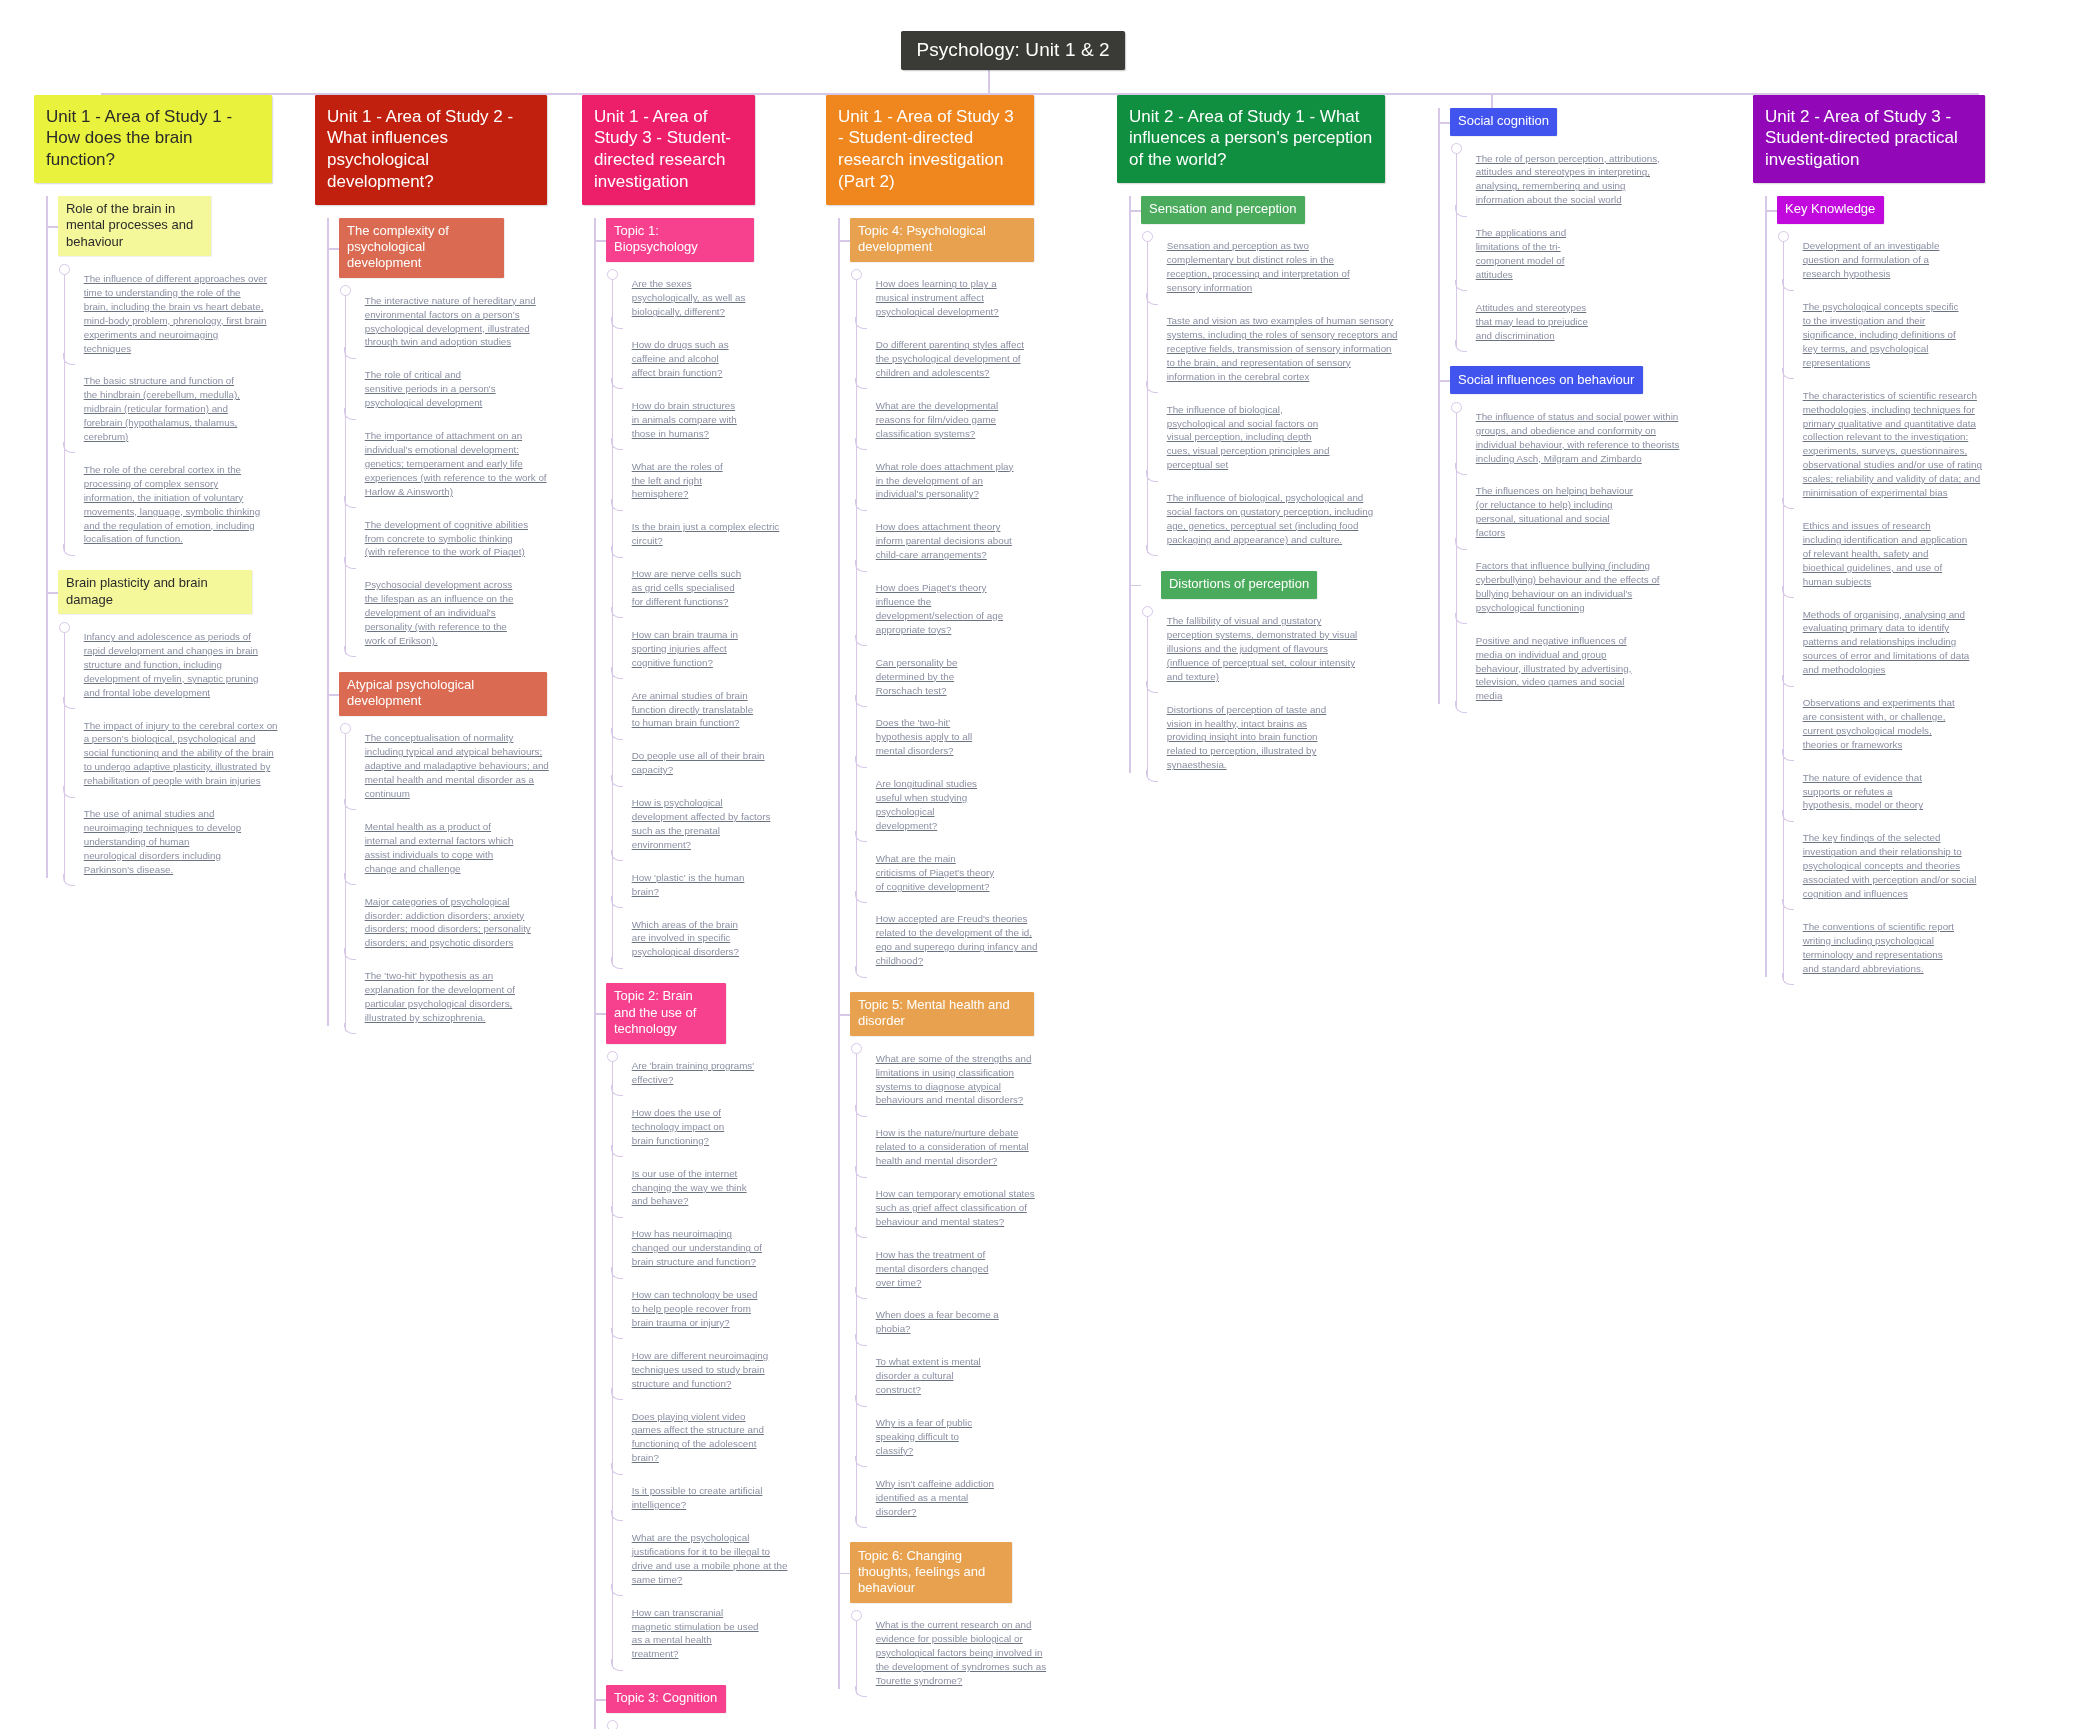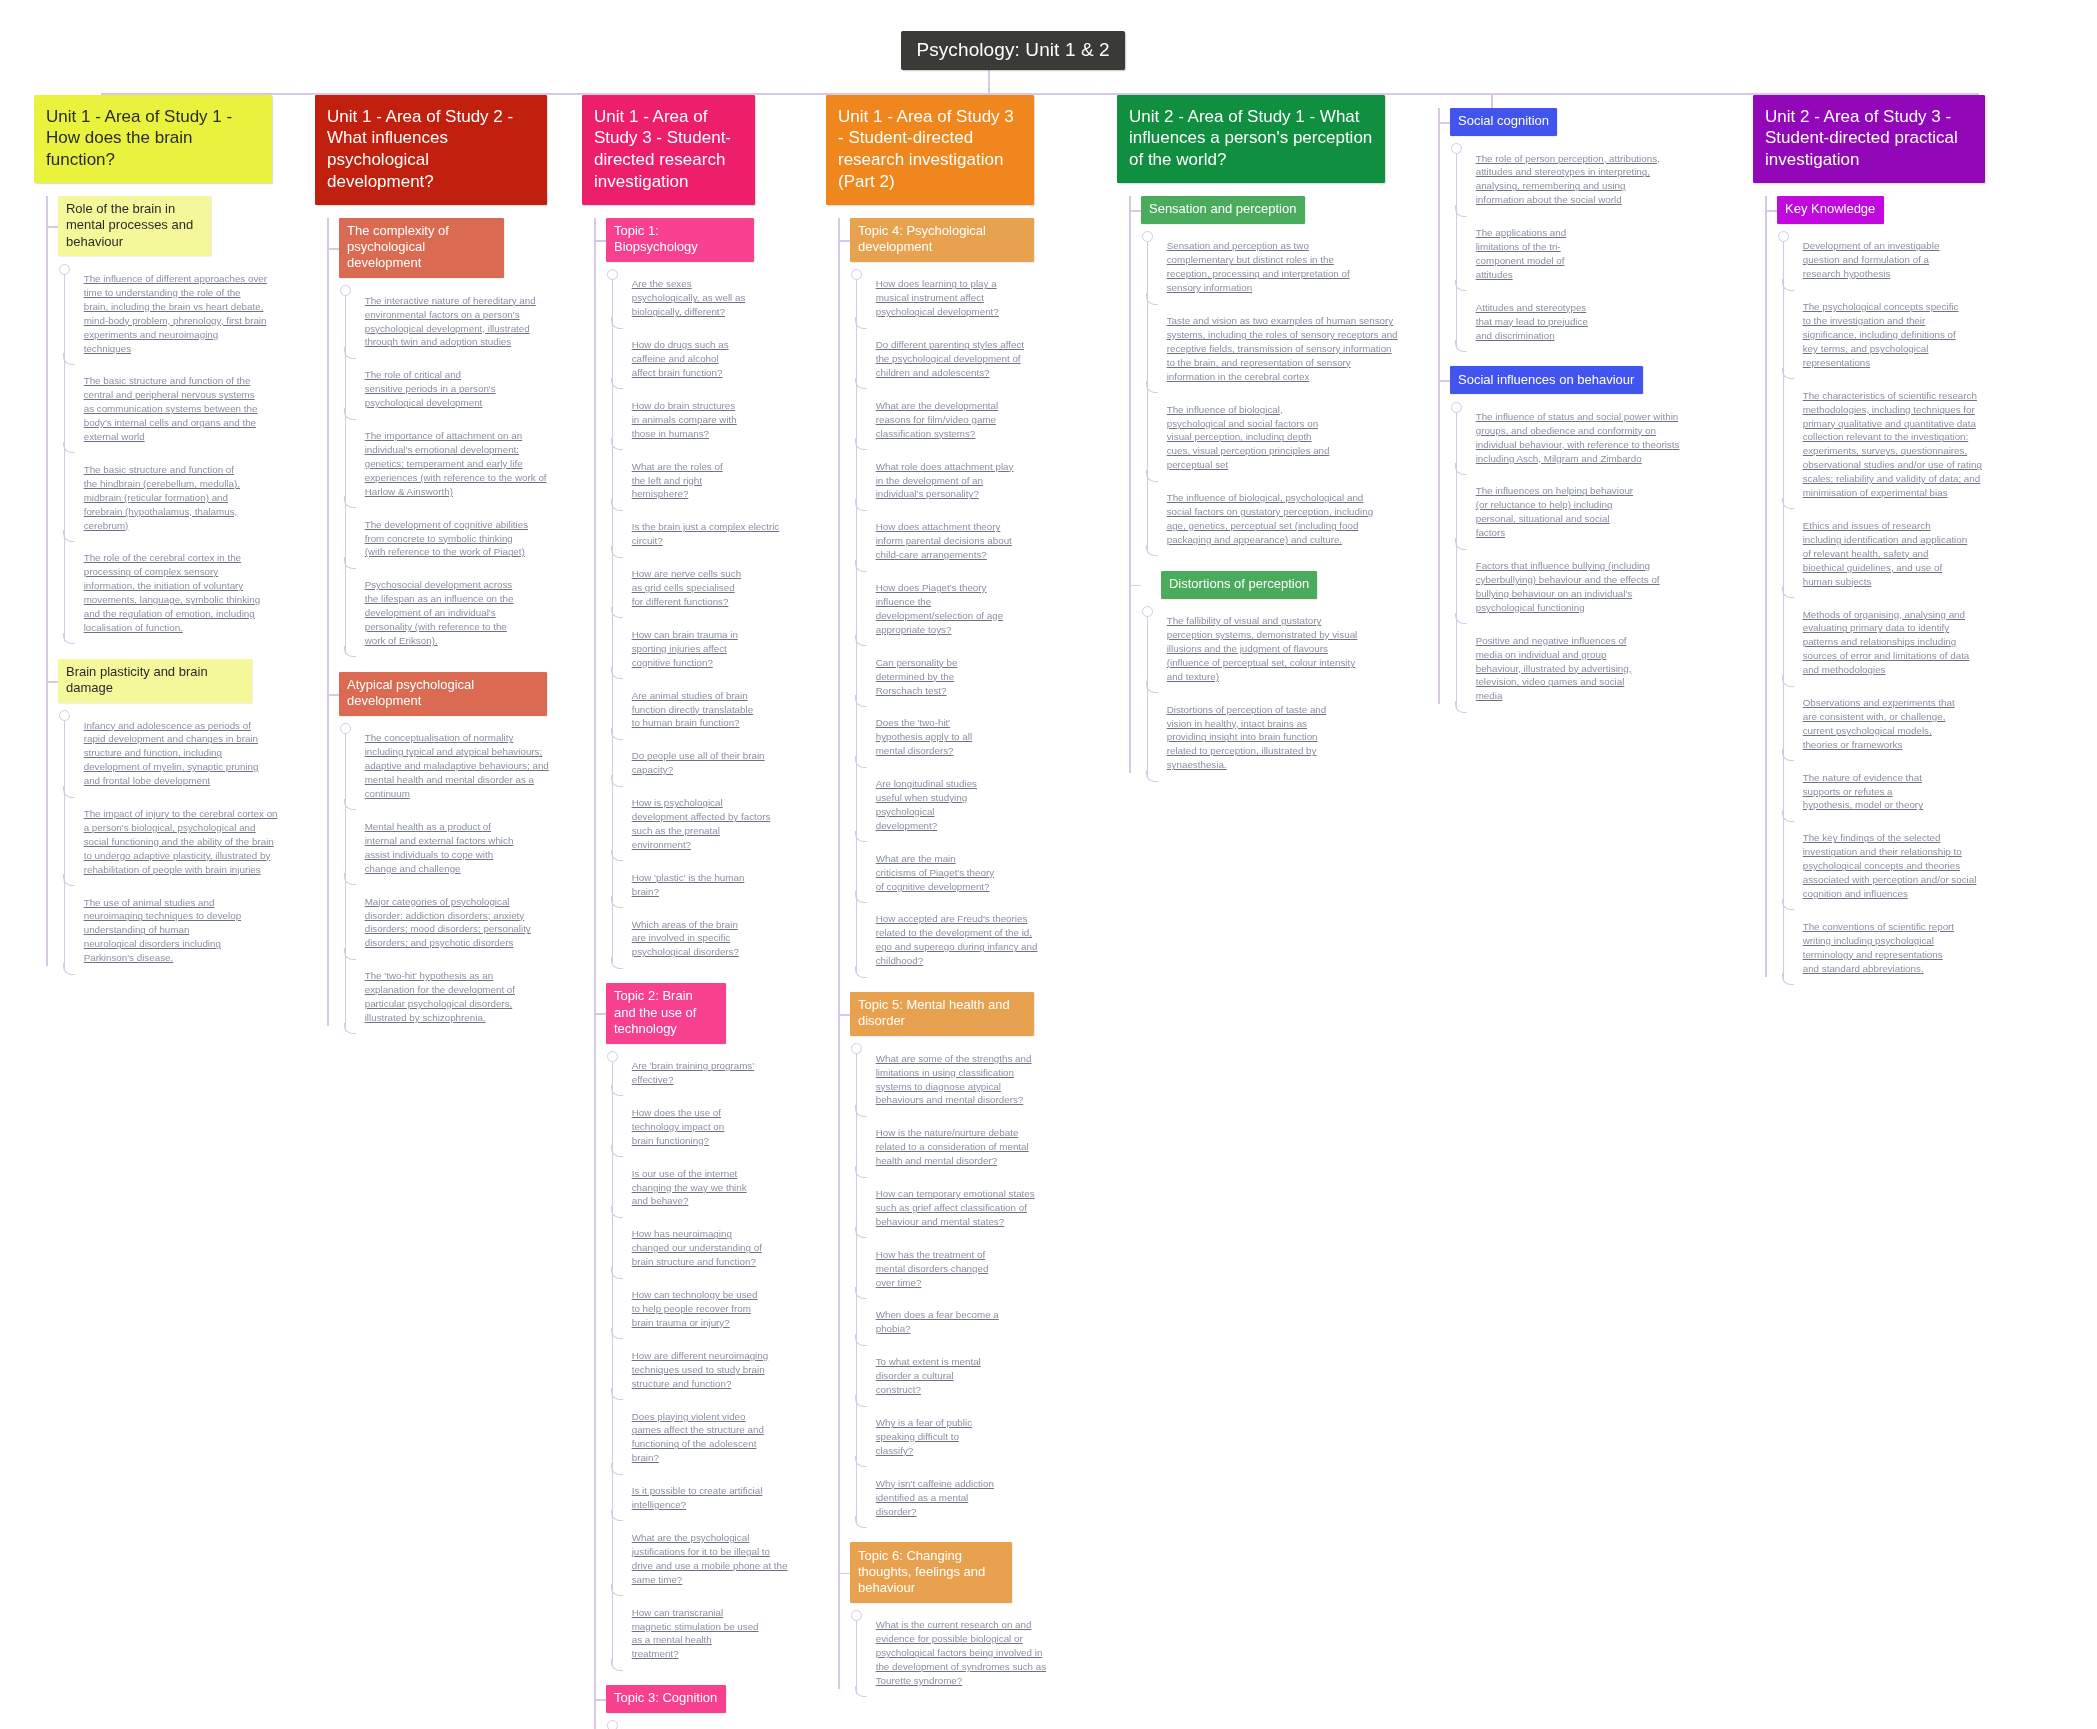--- a/index.html
+++ b/index.html
@@ -111,21 +111,20 @@
 <div class="column col1">
   <div class="aos-header c1 dark-text">Unit 1 - Area of Study 1 - How does the brain function?</div>
   <div class="branch">
 
     <div class="sub-wrap" style="margin-top:13px;">
       <div class="sub-header c1s dark-text" style="max-width:137px;">Role of the brain in mental processes and behaviour</div>
     </div>
     <ul class="leaf-list" style="margin-top:6px;">
       <div class="leaf-knob"></div>
       <li class="leaf" style="width:184px;">The influence of different approaches over time to understanding the role of the brain, including the brain vs heart debate, mind-body problem, phrenology, first brain experiments and neuroimaging techniques</li>
-      <li class="leaf" style="width:178px;">The basic structure and function of the central and peripheral nervous systems as communication systems between the body's internal cells and organs and the external world</li>
       <li class="leaf" style="width:166px;">The basic structure and function of the hindbrain (cerebellum, medulla), midbrain (reticular formation) and forebrain (hypothalamus, thalamus, cerebrum)</li>
       <li class="leaf" style="width:178px;">The role of the cerebral cortex in the processing of complex sensory information, the initiation of voluntary movements, language, symbolic thinking and the regulation of emotion, including localisation of function.</li>
     </ul>
 
     <div class="sub-wrap" style="margin-top:14.3px;">
       <div class="sub-header c1s dark-text" style="max-width:178px;">Brain plasticity and brain damage</div>
     </div>
     <ul class="leaf-list" style="margin-top:6px;">
       <div class="leaf-knob"></div>
       <li class="leaf" style="width:190px;">Infancy and adolescence as periods of rapid development and changes in brain structure and function, including development of myelin, synaptic pruning and frontal lobe development</li>

